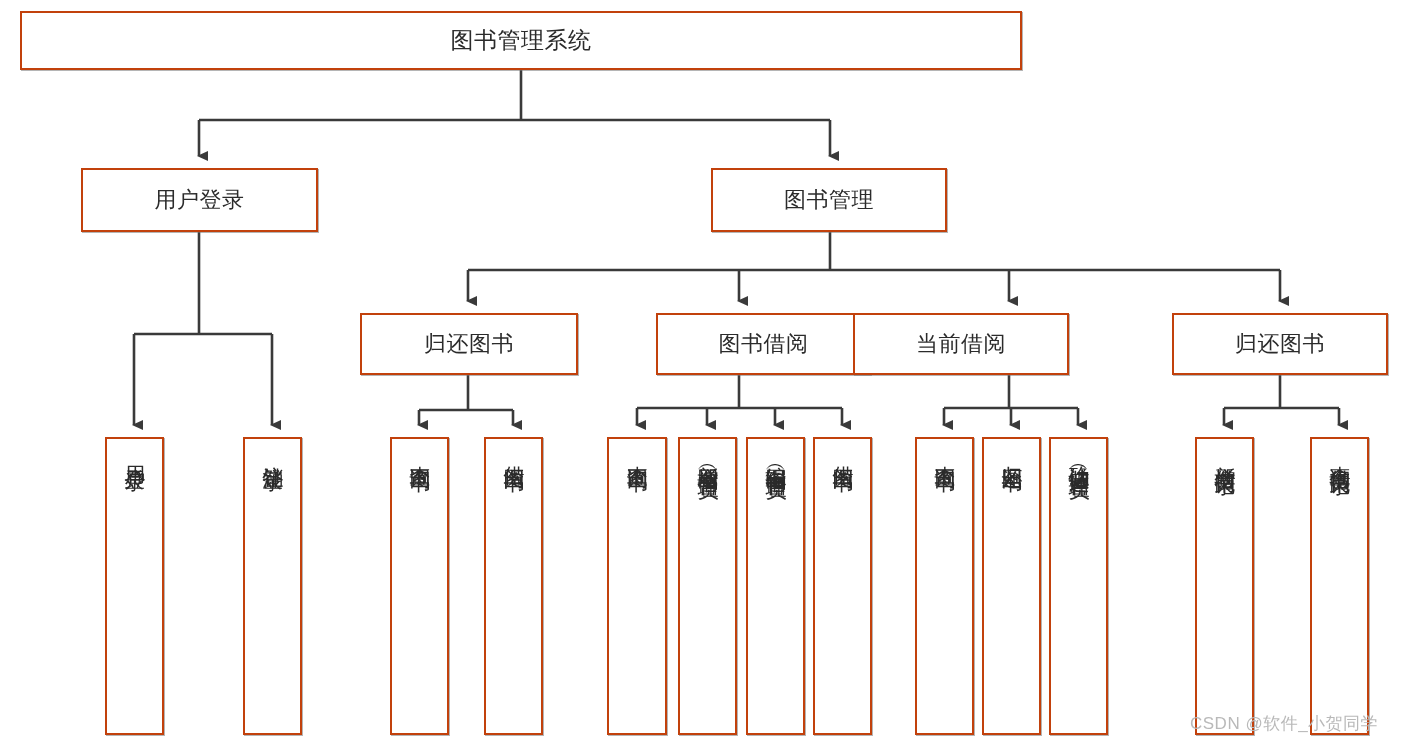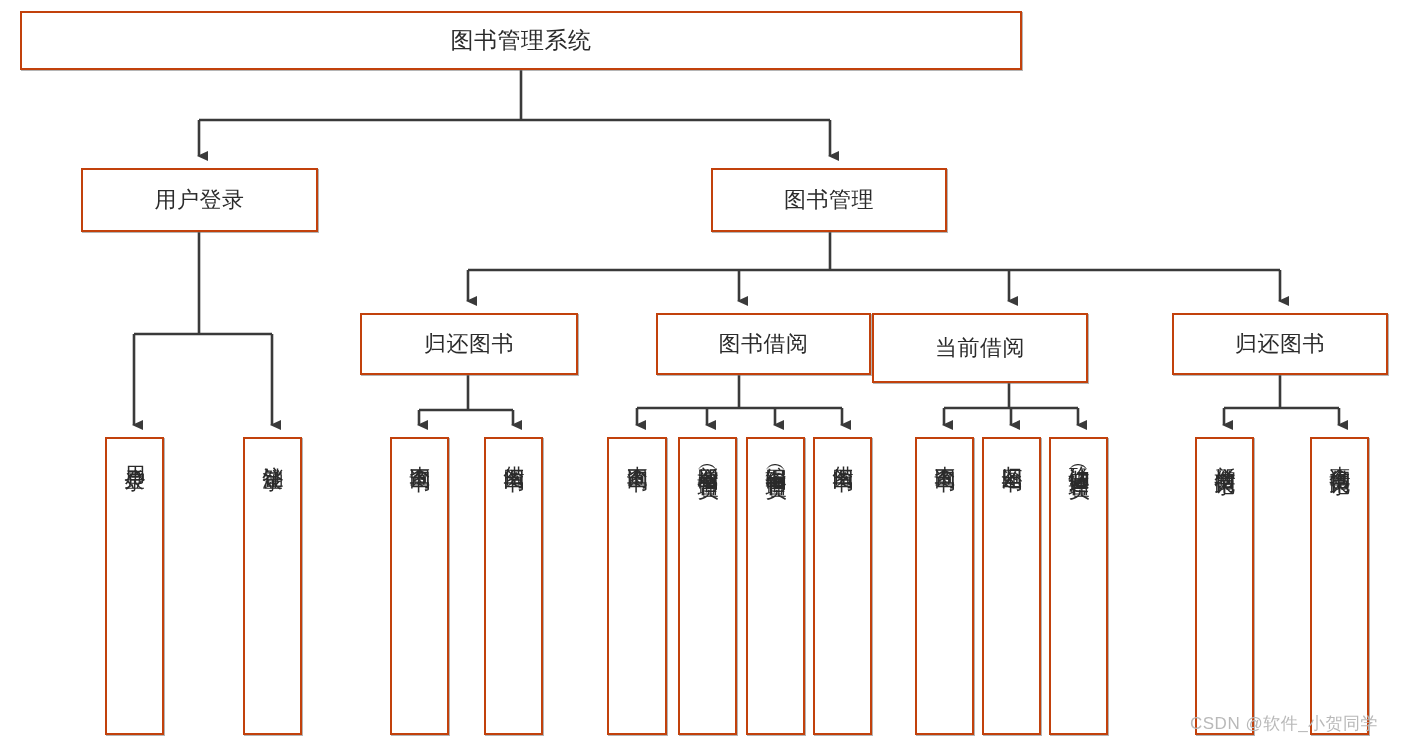--- a/index.html
+++ b/index.html
@@ -114,21 +114,21 @@
       </div>
       <div class="node h" style="left: 711px; top: 168px; width: 236px; height: 64px;">
         <span class="lbl">图书管理</span>
       </div>
       <div class="node h" style="left: 360px; top: 313px; width: 218px; height: 62px;">
         <span class="lbl">归还图书</span>
       </div>
       <div class="node h" style="left: 632px; top: 313px; width: 215px; height: 62px; margin-left: 24px;">
         <span class="lbl">图书借阅</span>
       </div>
-      <div class="node h" style="left: 872px; top: 313px; width: 216px; height: 70px;">
+      <div class="node h" style="left: 853px; top: 313px; width: 216px; height: 62px;">
         <span class="lbl">当前借阅</span>
       </div>
       <div class="node h" style="left: 1172px; top: 313px; width: 216px; height: 62px;">
         <span class="lbl">归还图书</span>
       </div>
       <div class="node v" style="left: 105px; top: 437px; width: 59px; height: 298px;">
         <span class="lbl">用户登录</span>
       </div>
       <div class="node v" style="left: 243px; top: 437px; width: 59px; height: 298px;">
         <span class="lbl">注销登录</span>

